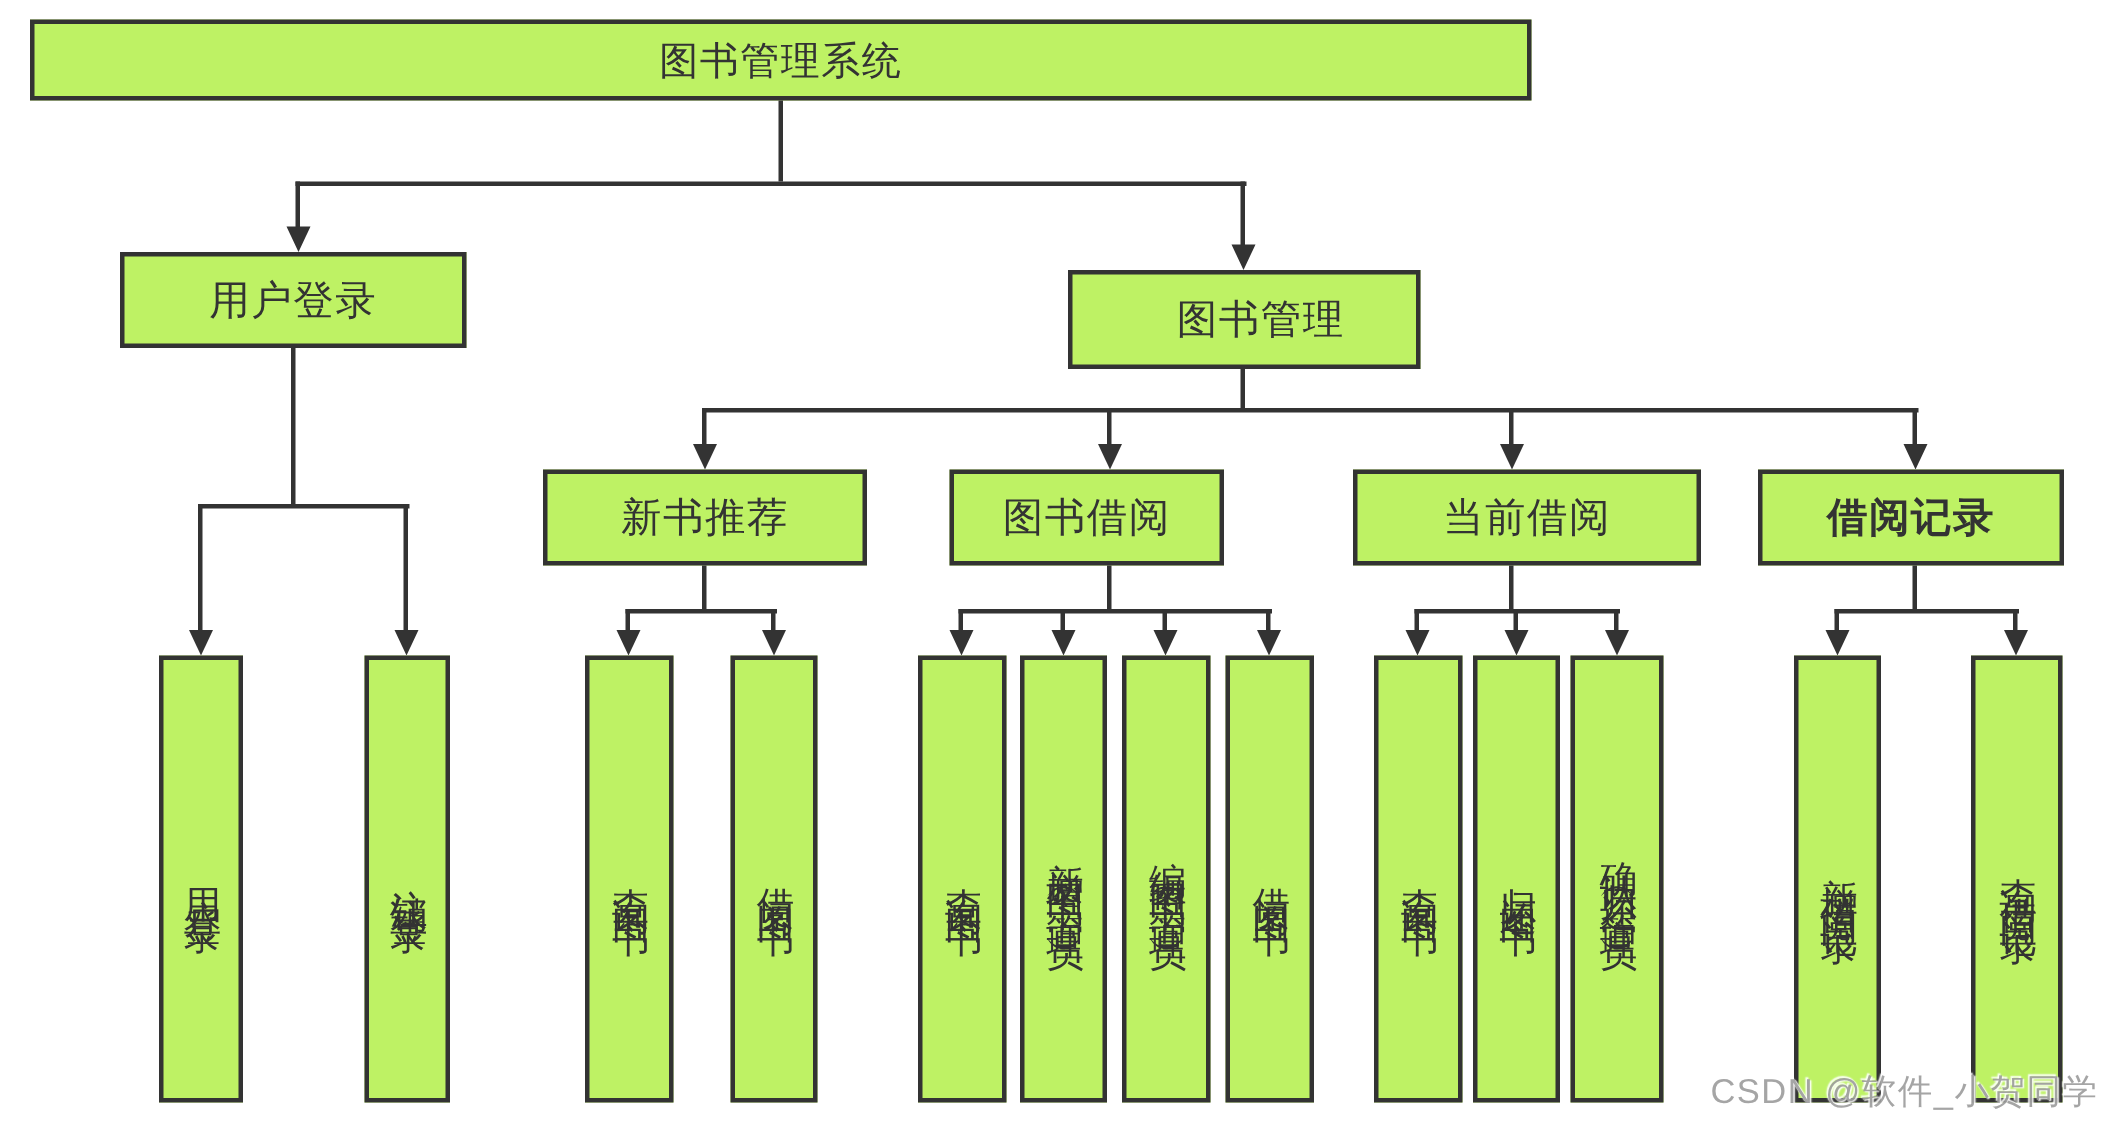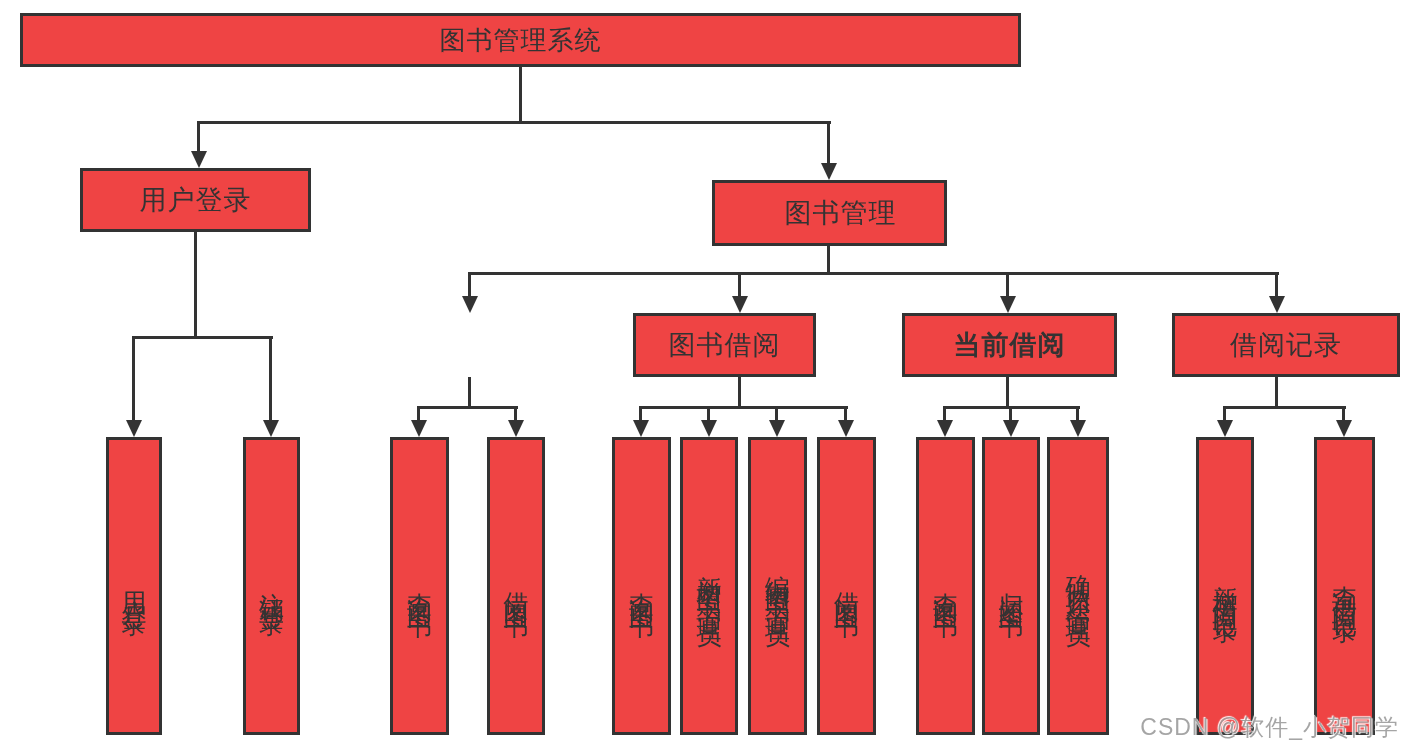--- a/index.html
+++ b/index.html
@@ -9,21 +9,21 @@
     height: 747px;
     background: #ffffff;
     font-family: "Liberation Sans", sans-serif;
     overflow: hidden;
   }
   
   .node {
     position: absolute;
     box-sizing: border-box;
     border: 3px solid #333333;
-    background: #ef4444;
+    background: #bef264;
     display: flex;
     align-items: center;
     justify-content: center;
     color: #333333;
     font-size: 27px;
     letter-spacing: 1px;
     text-align: center;
   }
   .node.leaf { font-size: 25px; }
   .vtext {
@@ -88,27 +88,30 @@
   <div class="h" style="left:468px; top:272px; width:811px;"></div>
   <div class="v" style="left:468px; top:272px; height:26px;"></div>
   <div class="arr" style="left:462px; top:296px;"></div>
   <div class="v" style="left:738px; top:272px; height:26px;"></div>
   <div class="arr" style="left:732px; top:296px;"></div>
   <div class="v" style="left:1006px; top:272px; height:26px;"></div>
   <div class="arr" style="left:1000px; top:296px;"></div>
   <div class="v" style="left:1275px; top:272px; height:26px;"></div>
   <div class="arr" style="left:1269px; top:296px;"></div>
 
+  <div class="node" style="left:362px; top:313px; width:216px; height:64px;">
+    <span>新书推荐</span>
+  </div>
   <div class="node" style="left:633px; top:313px; width:183px; height:64px;">
     <span>图书借阅</span>
   </div>
-  <div class="node" style="left:902px; top:313px; width:215px; height:64px;font-weight:bold;">
+  <div class="node" style="left:902px; top:313px; width:232px; height:64px;">
     <span>当前借阅</span>
   </div>
-  <div class="node" style="left:1172px; top:313px; width:228px; height:64px;">
+  <div class="node" style="left:1172px; top:313px; width:204px; height:64px;font-weight:bold;">
     <span>借阅记录</span>
   </div>
 
   <div class="v" style="left:468px; top:377px; height:30px;"></div>
   <div class="h" style="left:417px; top:406px; width:101px;"></div>
   <div class="v" style="left:417px; top:406px; height:16px;"></div>
   <div class="arr" style="left:411px; top:420px;"></div>
   <div class="v" style="left:514px; top:406px; height:16px;"></div>
   <div class="arr" style="left:508px; top:420px;"></div>
 

